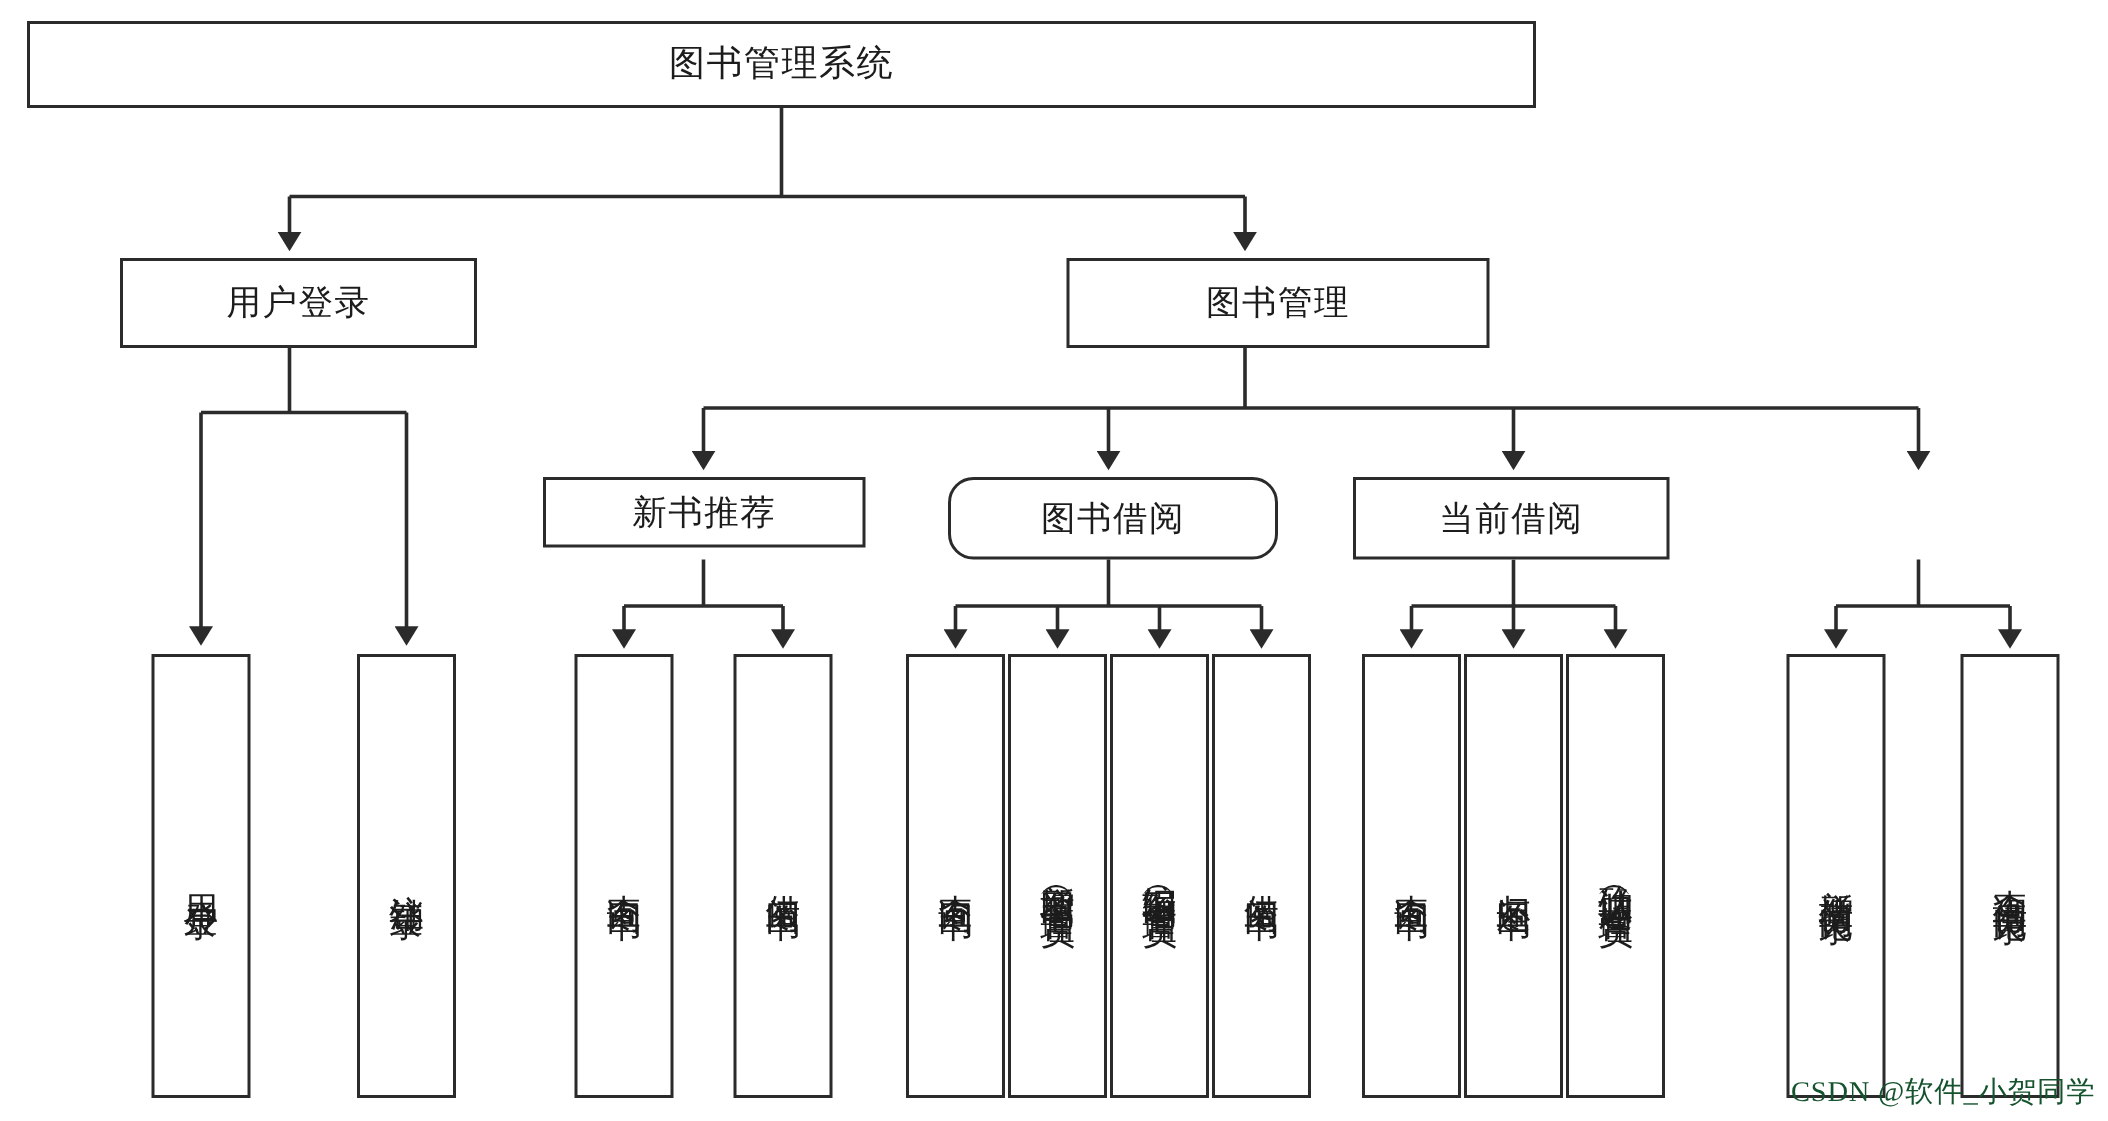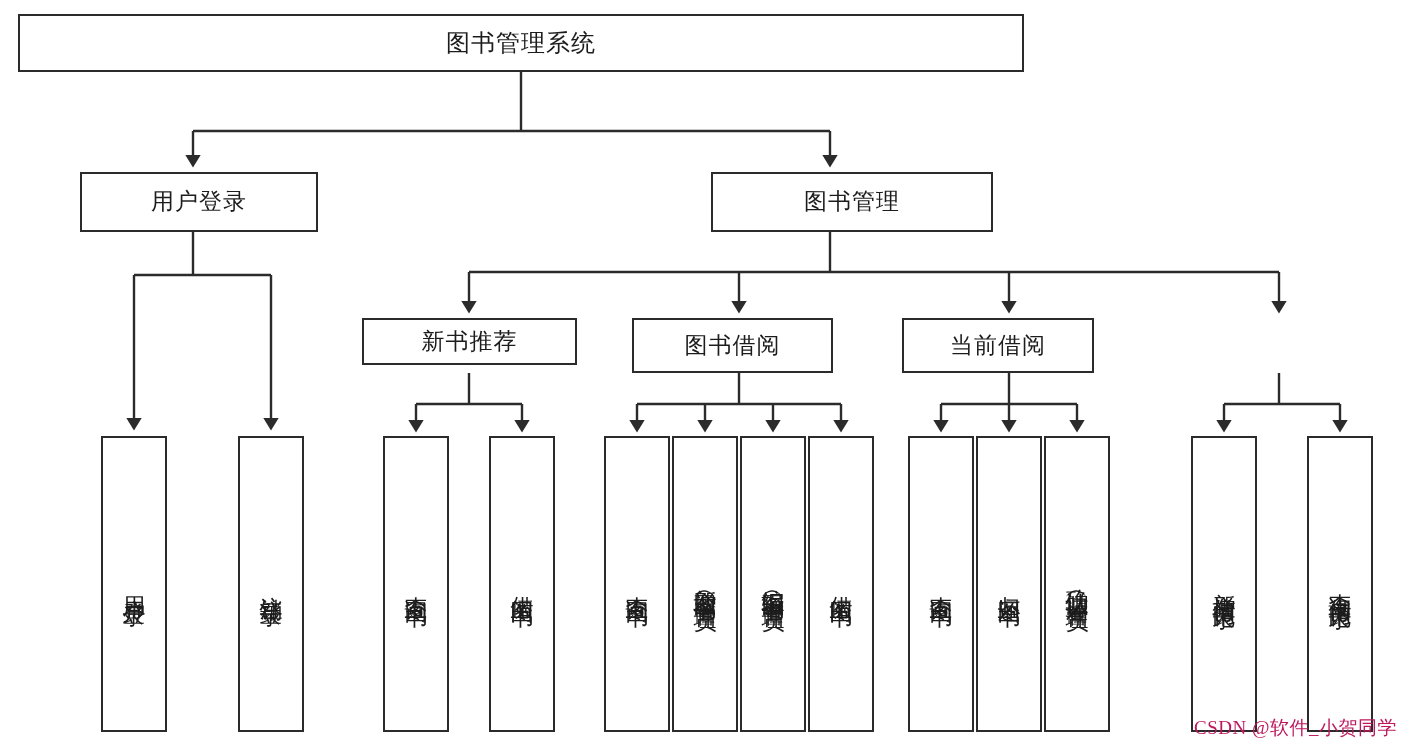--- a/index.html
+++ b/index.html
@@ -43,21 +43,21 @@
     letter-spacing:3px;
     color:#1c1c1c;
     white-space:nowrap;
     text-align:center;
   }
   #watermark{
     position:absolute;
     right:8px;
     bottom:6px;
     font-size:19px;
-    color:#be185d;
+    color:#14532d;
     z-index:9;
     white-space:nowrap;
     letter-spacing:0.5px;
   }
 </style>
 </head>
 <body>
 
 <div id="stage">
 
@@ -110,22 +110,22 @@
       <path d="M1340,404 L1340,421" marker-end="url(#ah)"></path>
     </g>
   </svg>
 
   <div class="node h big" style="left:18px;top:14px;width:1006px;height:58px;">图书管理系统</div>
 
   <div class="node h" style="left:80px;top:172px;width:238px;height:60px;">用户登录</div>
   <div class="node h" style="left:711px;top:172px;width:282px;height:60px;">图书管理</div>
 
   <div class="node h" style="left:362px;top:318px;width:215px;height:47px;">新书推荐</div>
-  <div class="node h" style="left:632px;top:318px;width:201px;height:55px;">图书借阅</div>
-  <div class="node h" style="left:902px;top:318px;width:192px;height:55px;text-align:center;">当前借阅</div>
+  <div class="node h" style="left:632px;top:318px;width:220px;height:55px;border-radius:17px;">图书借阅</div>
+  <div class="node h" style="left:902px;top:318px;width:211px;height:55px;text-align:center;">当前借阅</div>
 
   <div class="leaf" style="left:101px;top:436px;width:66px;height:296px;">
     <span class="vtext">用户登录</span>
   </div>
   <div class="leaf" style="left:238px;top:436px;width:66px;height:296px;">
     <span class="vtext">注销登录</span>
   </div>
 
   <div class="leaf" style="left:383px;top:436px;width:66px;height:296px;">
     <span class="vtext">查询图书</span>

